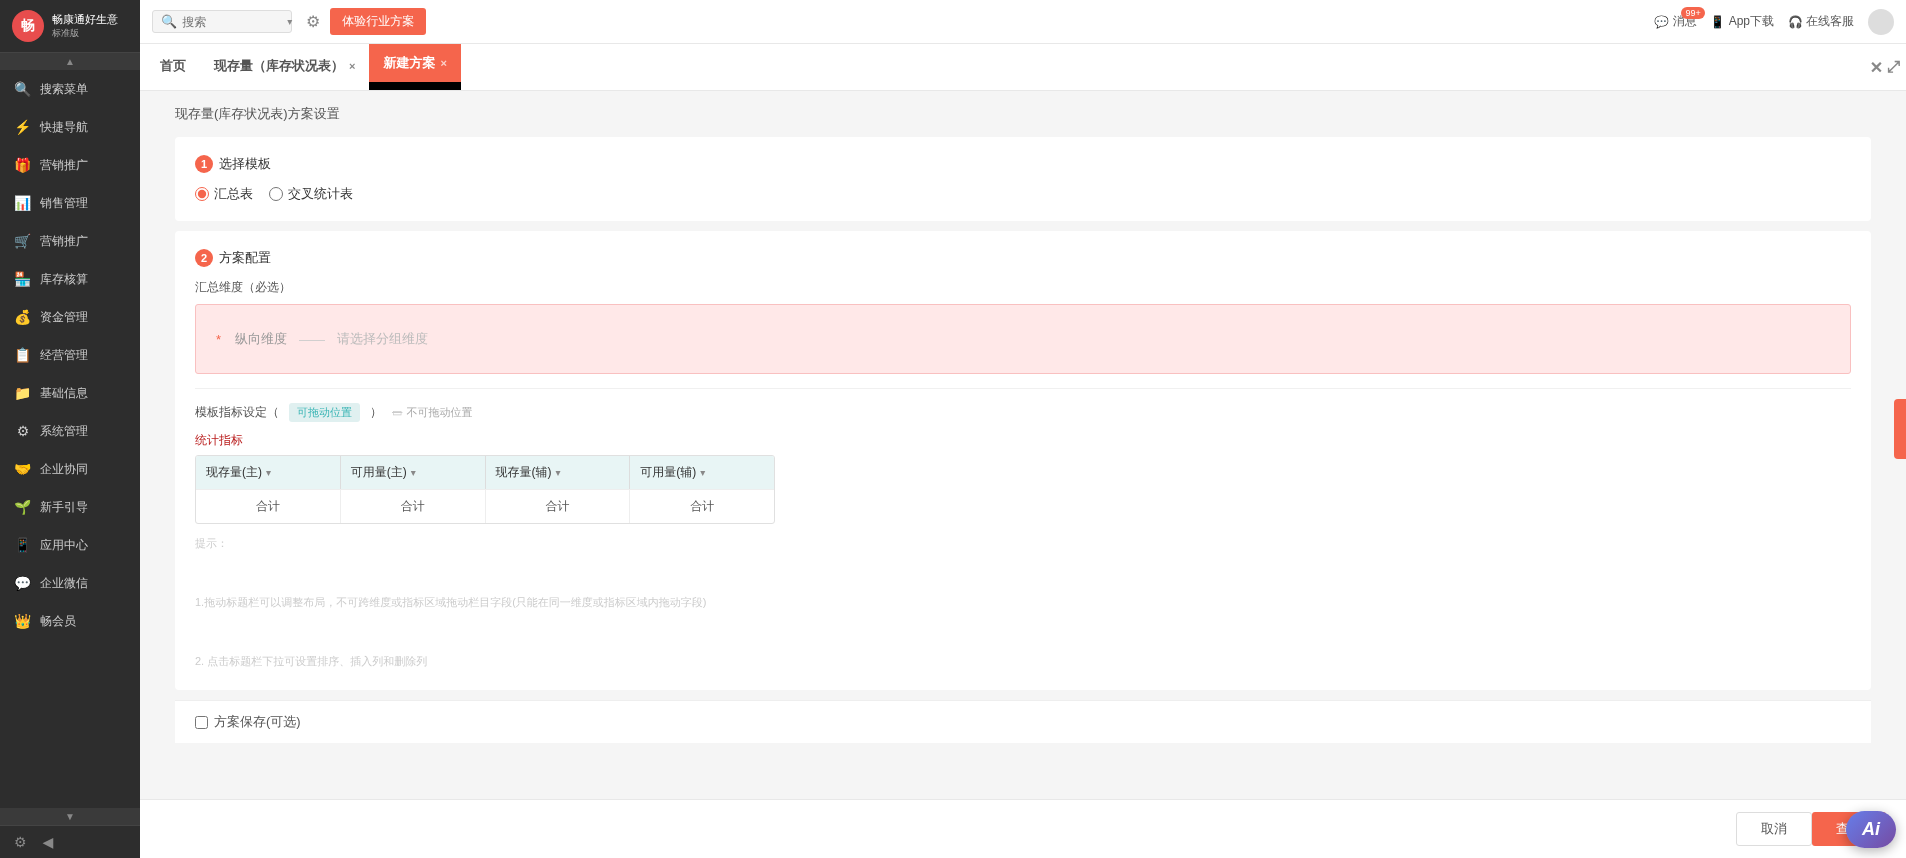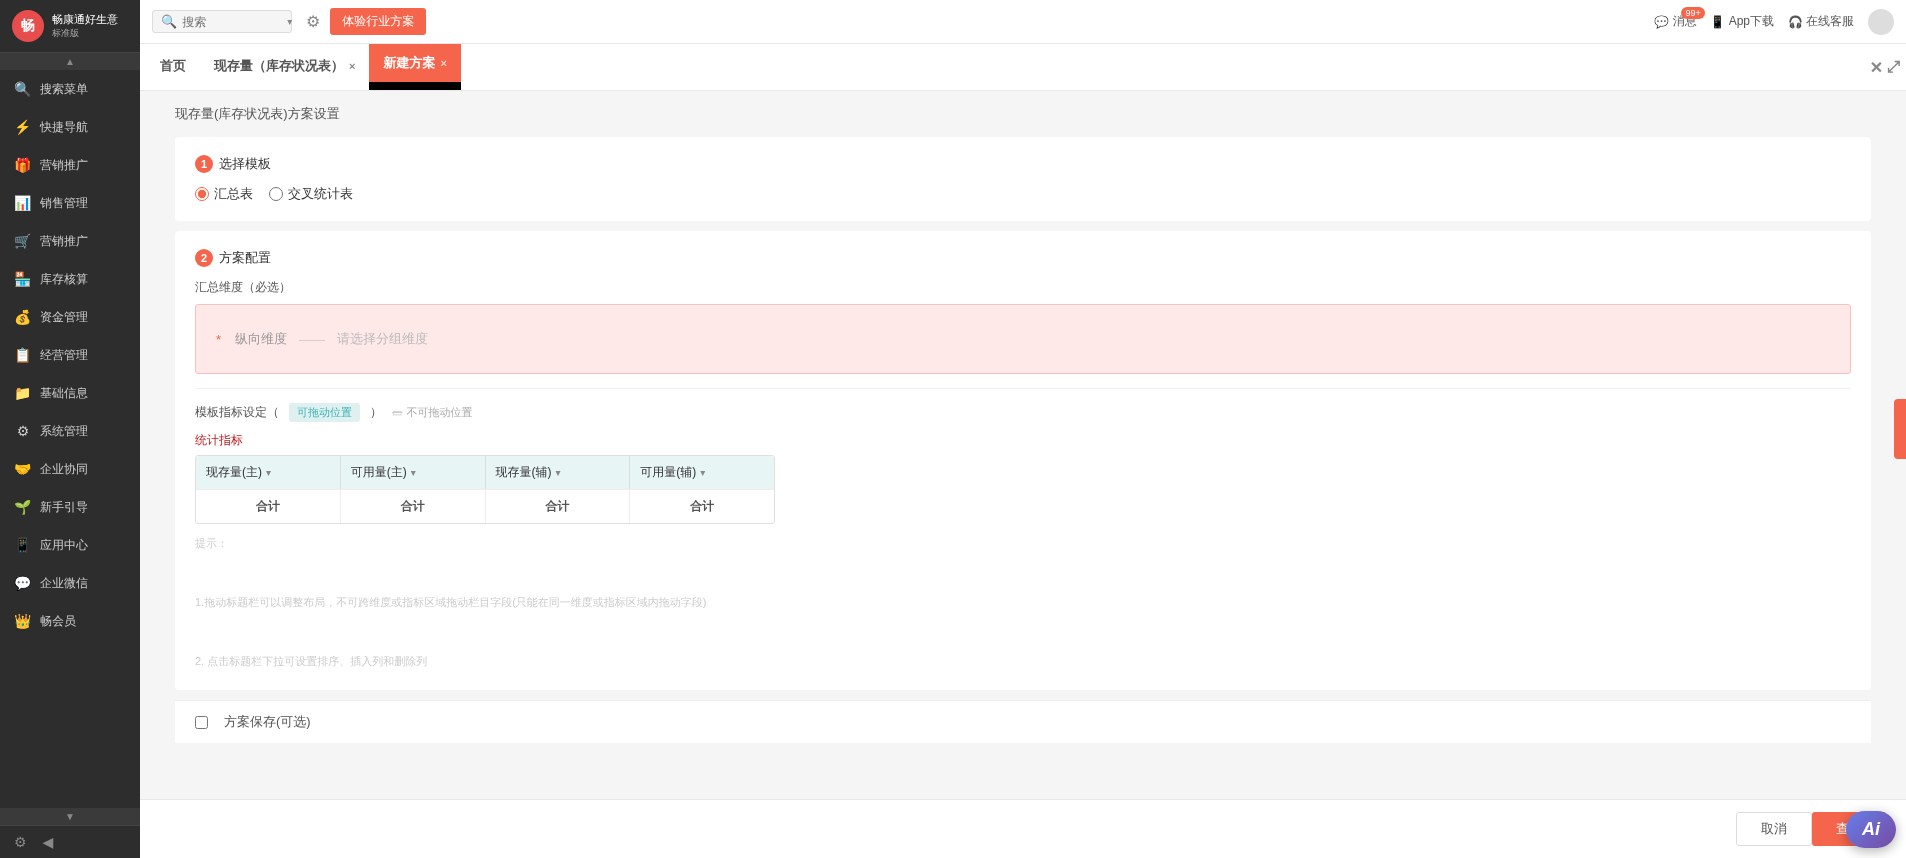--- a/index.html
+++ b/index.html
@@ -307,21 +307,21 @@
       padding: 8px 10px;
       font-size: 12px;
       color: #333;
       border-right: 1px solid #ddd;
       display: flex;
       align-items: center;
       gap: 4px;
     }
     .stats-th:last-child { border-right: none; }
     .stats-th-dropdown { color: #888; font-size: 10px; cursor: pointer; }
-    .stats-table-body { display: flex; font-weight: bold; }
+    .stats-table-body { display: flex; }
     .stats-td {
       flex: 1;
       padding: 8px 10px;
       font-size: 12px;
       color: #555;
       border-right: 1px solid #eee;
       border-top: 1px solid #eee;
       text-align: center;
     }
     .stats-td:last-child { border-right: none; }
@@ -332,21 +332,21 @@
       font-size: 11px;
       color: #bbb;
     }
     .tips-title { color: #ccc; margin-bottom: 4px; }
     .tips-item { margin-bottom: 3px; color: #ccc; margin-top: 44px; }
 
     
     .save-option {
       display: flex;
       align-items: center;
-      gap: 16px;
+      gap: 6px;
       padding: 12px 20px;
       background: #fff;
       border-top: 1px solid #eee;
       font-size: 13px;
       color: #555;
     }
 
     
     .action-bar {
       background: #fff;

